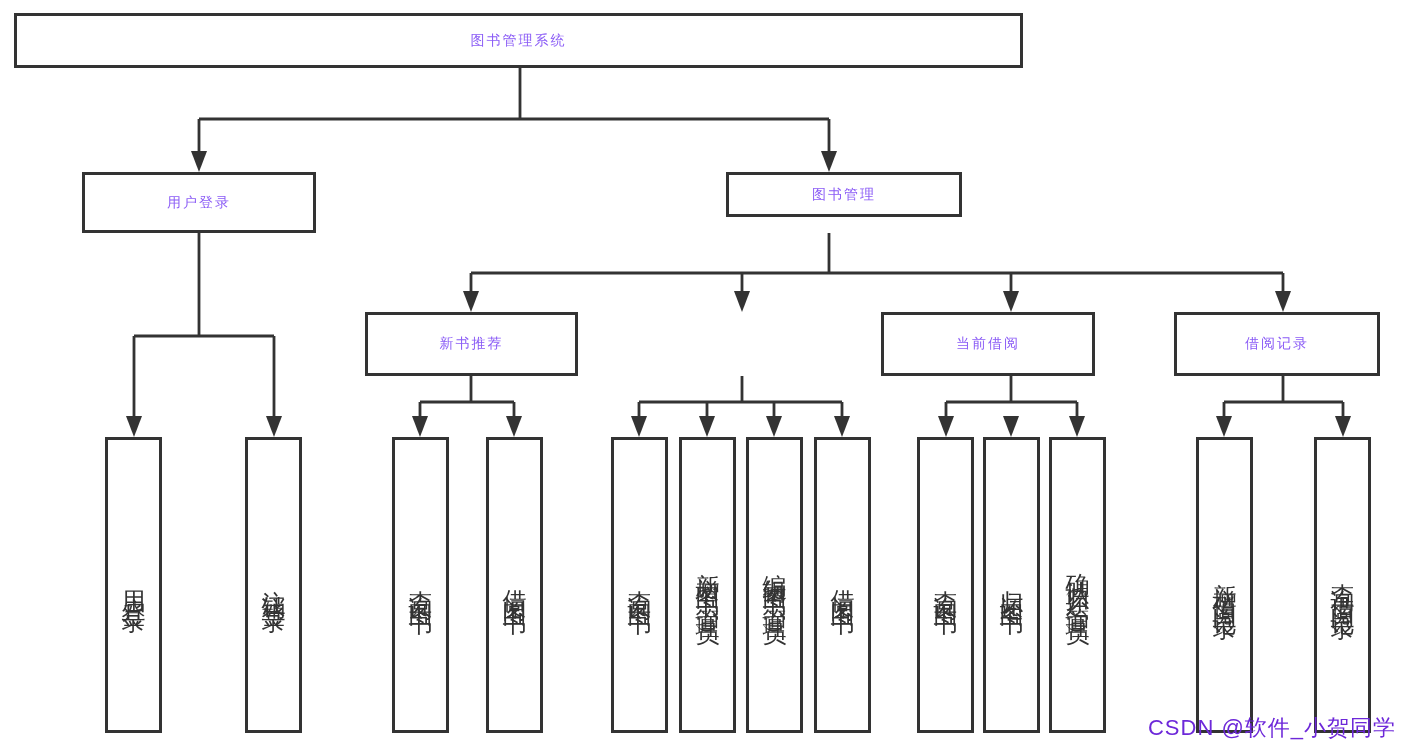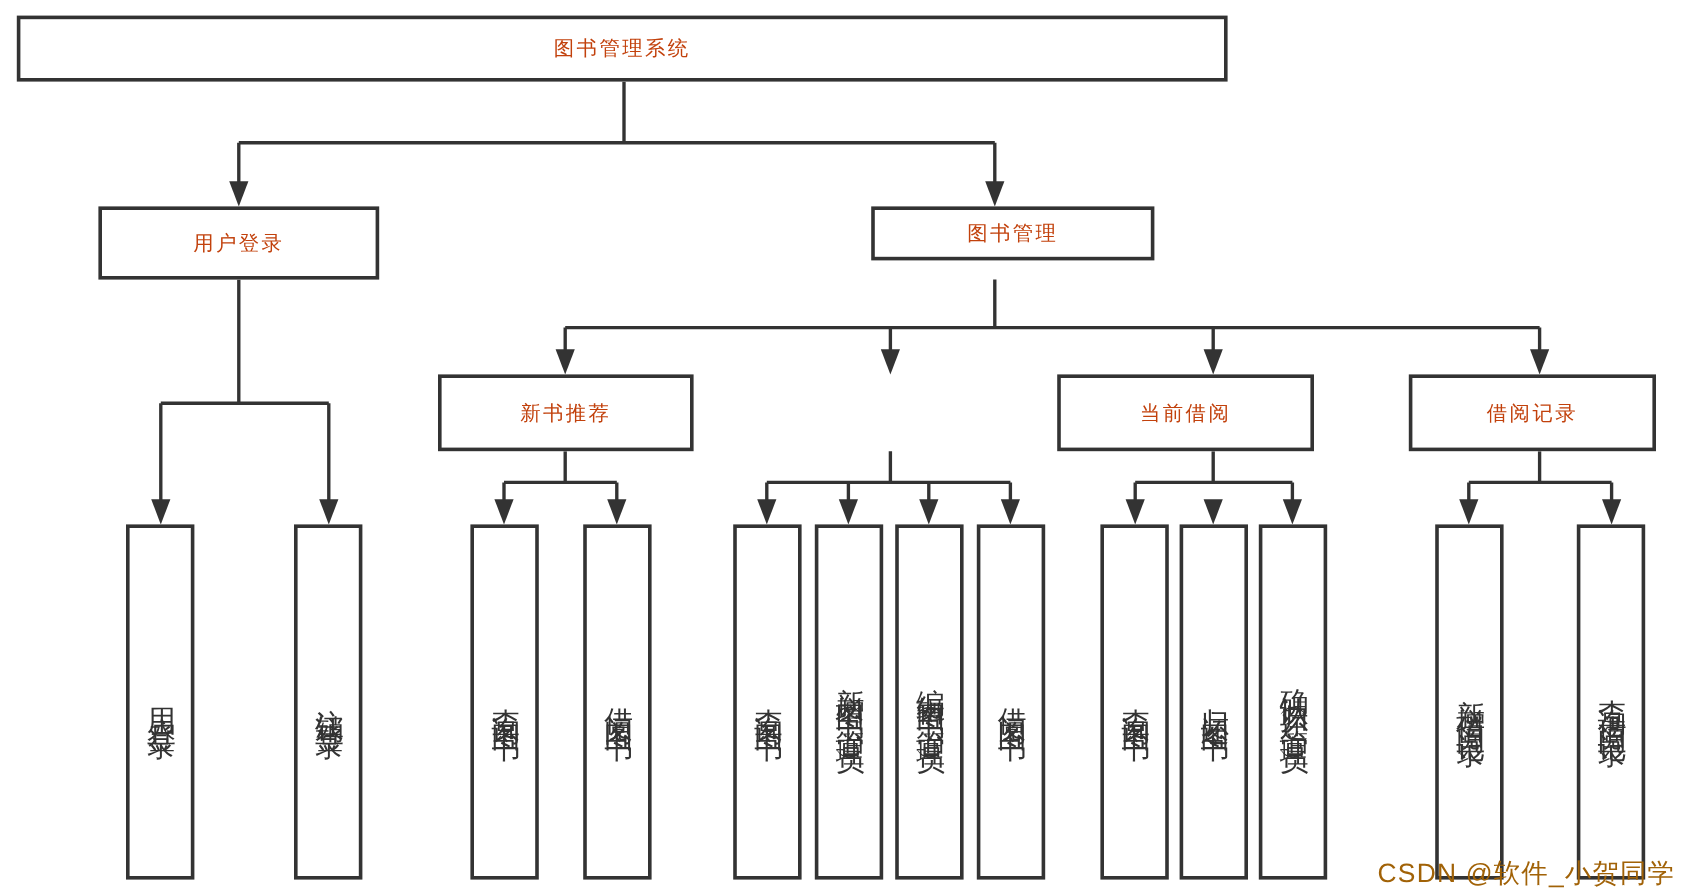--- a/index.html
+++ b/index.html
@@ -20,41 +20,41 @@
   .node {
     position: absolute;
     box-sizing: border-box;
     border: 3px solid #333333;
     background: #ffffff;
     display: flex;
     align-items: center;
     justify-content: center;
   }
   .hlabel {
-    font-size: 17px;
+    font-size: 14px;
     letter-spacing: 2px;
     white-space: nowrap;
-    color: #c2410c;
+    color: #8b5cf6;
   }
   .vbox { width: 57px; top: 437px; height: 296px; }
   .vlabel {
     writing-mode: vertical-rl;
     text-orientation: mixed;
     font-size: 24px;
     letter-spacing: 7px;
     line-height: 1;
     color: #333333;
   }
   .watermark {
     position: absolute;
     right: 9px;
     bottom: 4px;
     font-size: 22px;
     letter-spacing: 1px;
-    color: #a16207;
+    color: #6d28d9;
     white-space: nowrap;
     z-index: 5;
   }
 </style>
 </head>
 <body>
 
 <div class="stage">
 
   <svg class="connector-layer" width="1405" height="747" viewBox="0 0 1405 747" xmlns="http://www.w3.org/2000/svg">

